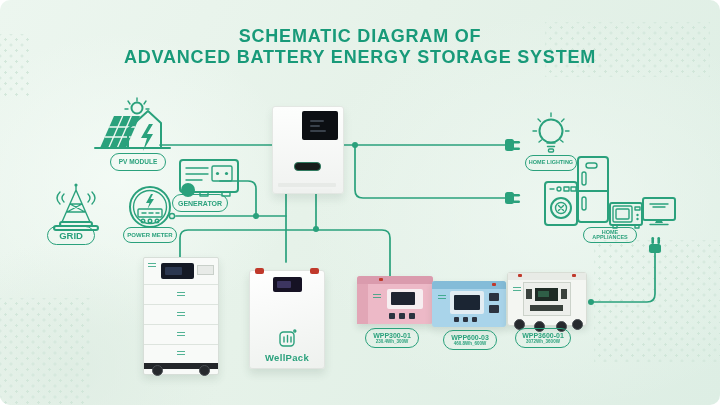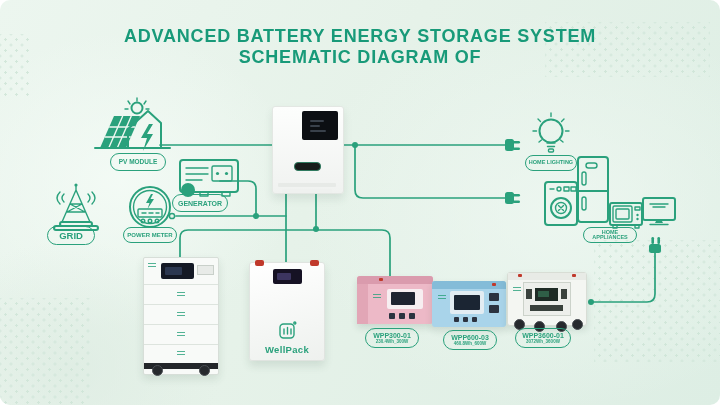--- a/index.html
+++ b/index.html
@@ -47,21 +47,21 @@
   .inv .step2{position:absolute;left:9px;top:82px;width:50px;height:4px;background:#eff1ef;border-radius:1px;}
   .stack{left:143px;top:257px;width:74px;height:116px;background:#f8faf8;border:1px solid #d7ded8;border-radius:2px;
          box-shadow:0 4px 8px rgba(40,70,55,.12);}
   .stack .seg{position:absolute;left:0;width:74px;border-top:1px solid #dde4de;}
   .stack .scr{position:absolute;left:17px;top:5px;width:33px;height:16px;background:#141925;border-radius:2px;}
   .stack .scr i{position:absolute;left:4px;top:4px;width:17px;height:8px;background:#2b3750;display:block;border-radius:1px;}
   .stack .pan{position:absolute;left:53px;top:7px;width:15px;height:8px;background:#e8ebe8;border:1px solid #c9d0ca;}
   .stack .base{position:absolute;left:0;top:105px;width:74px;height:6px;background:#23262a;}
   .wheel{position:absolute;width:9px;height:9px;border-radius:50%;background:#26292d;border:1.5px solid #4a4e53;}
   .tinybrand{position:absolute;width:8px;height:5px;background:repeating-linear-gradient(#2aa17c 0 1.3px,transparent 1.3px 2.7px);opacity:.8;}
-  .wall{left:249px;top:262px;width:74px;height:97px;background:linear-gradient(165deg,#ffffff,#eef1ee);
+  .wall{left:249px;top:270px;width:74px;height:97px;background:linear-gradient(165deg,#ffffff,#eef1ee);
         border-radius:3px;border:1px solid #e0e4e0;box-shadow:0 5px 9px rgba(40,70,55,.12);}
   .wall .term{position:absolute;top:-3px;width:9px;height:6px;background:#c0392b;border-radius:2px;}
   .wall .scr{position:absolute;left:23px;top:6px;width:29px;height:15px;background:#161224;border-radius:2px;}
   .wall .scr i{position:absolute;left:4px;top:4px;width:14px;height:7px;background:#3c3560;display:block;border-radius:1px;}
   .wp-brand{position:absolute;left:0;top:81px;width:74px;text-align:center;color:var(--accent);
             font-weight:bold;font-size:9.5px;letter-spacing:.3px;}
   .pps{border-radius:3px;box-shadow:0 4px 7px rgba(40,70,55,.14);}
   .pink{left:357px;top:276px;width:76px;height:48px;background:var(--pink);}
   .pink .top{position:absolute;left:0;top:0;width:76px;height:8px;background:#da9bad;border-radius:3px 3px 0 0;}
   .pink .side{position:absolute;left:0;top:8px;width:11px;height:40px;background:#e2a6b6;}
@@ -87,22 +87,22 @@
 
   <div class="blob blob1"></div>
   <div class="blob blob2"></div>
   <div class="blob blob3"></div>
   <div class="dots" style="left:545px;top:22px;width:165px;height:55px;"></div>
   <div class="dots" style="left:0;top:34px;width:30px;height:62px;"></div>
   <div class="dots" style="left:0;top:298px;width:92px;height:107px;"></div>
   <div class="dots" style="left:594px;top:240px;width:126px;height:122px;"></div>
 
   <div class="title">
+    <div>SCHEMATIC DIAGRAM OF</div>
     <div>ADVANCED BATTERY ENERGY STORAGE SYSTEM</div>
-    <div>SCHEMATIC DIAGRAM OF</div>
   </div>
 
   <svg id="lines" width="720" height="405" viewBox="0 0 720 405">
     <path d="M160 145 H274"></path>
     <circle cx="172" cy="216" r="2.6" fill="#e7f3ea" stroke="var(--line)" stroke-width="1.5"></circle>
     <path d="M176 216 H286"></path>
     <path d="M220 181 H248 Q256 181 256 189 V215"></path>
     <circle class="f" cx="256" cy="216" r="3"></circle>
     <path d="M286 191 V262"></path>
     <path d="M316 191 V228"></path>

